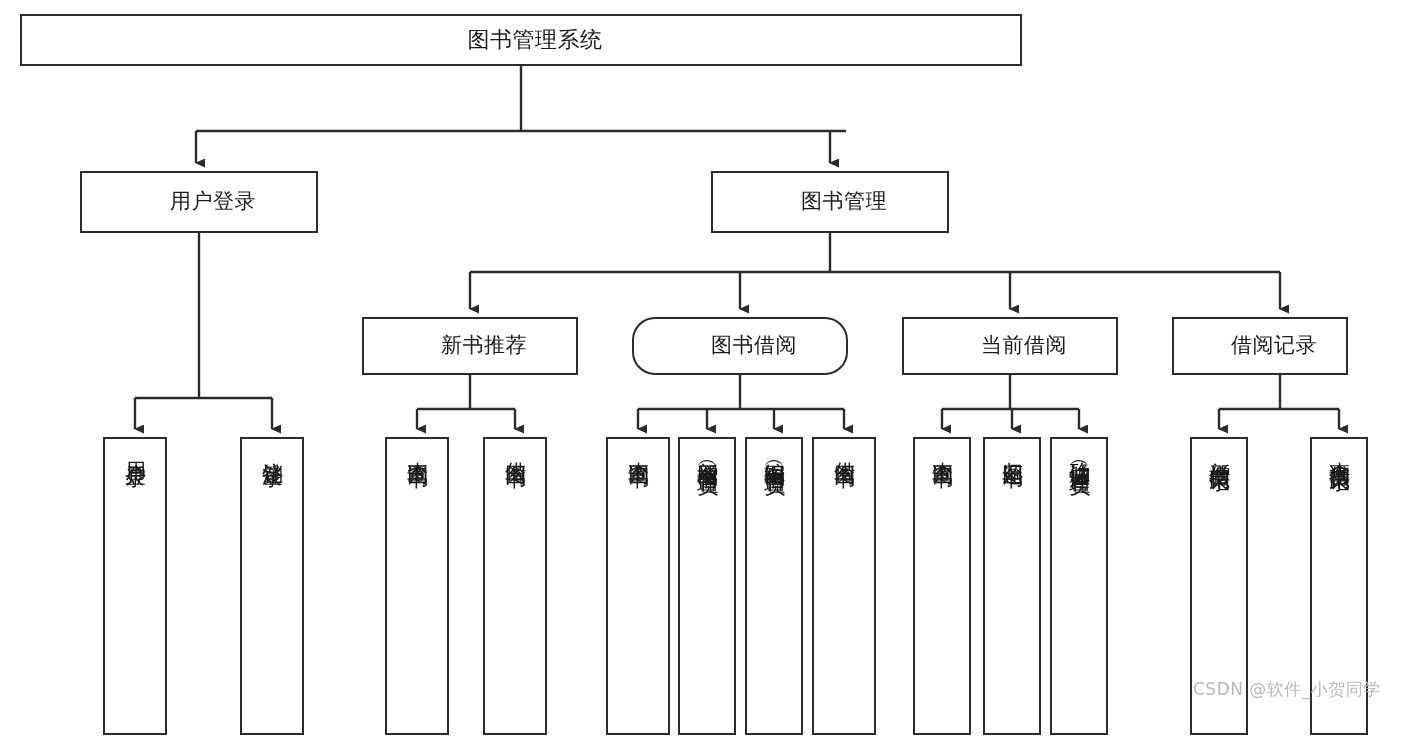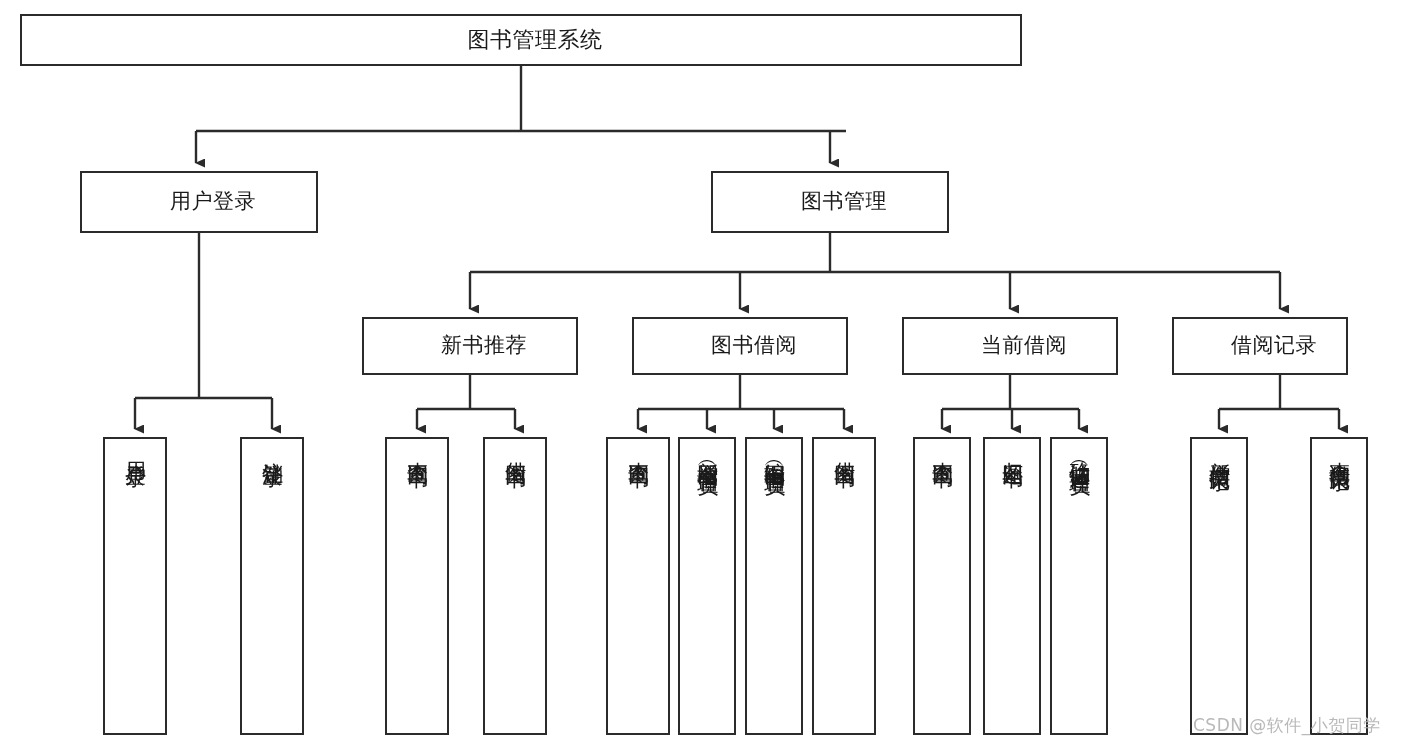--- a/index.html
+++ b/index.html
@@ -128,21 +128,21 @@
   <div class="node node-h" style="left:80px; top:171px; width:238px; height:62px;">
     <span>用户登录</span>
   </div>
   <div class="node node-h" style="left:711px; top:171px; width:238px; height:62px;">
     <span>图书管理</span>
   </div>
 
   <div class="node node-h" style="left:362px; top:317px; width:216px; height:58px;">
     <span>新书推荐</span>
   </div>
-  <div class="node node-h" style="left:632px; top:317px; width:216px; height:58px;">
+  <div class="node node-h" style="left:632px; top:317px; width:216px; height:58px;border-radius:23px;">
     <span>图书借阅</span>
   </div>
   <div class="node node-h" style="left:902px; top:317px; width:216px; height:58px;justify-content:center;">
     <span>当前借阅</span>
   </div>
   <div class="node node-h" style="left:1172px; top:317px; width:176px; height:58px;">
     <span>借阅记录</span>
   </div>
 
   <div class="node node-v" style="left:103px; top:437px; width:64px; height:298px;">
@@ -178,15 +178,15 @@
   <div class="node node-v" style="left:1050px; top:437px; width:58px; height:298px;">
     <span class="vtext">确认归还（管理员）</span>
   </div>
   <div class="node node-v" style="left:1190px; top:437px; width:58px; height:298px;">
     <span class="vtext">新增借阅记录</span>
   </div>
   <div class="node node-v" style="left:1310px; top:437px; width:58px; height:298px;">
     <span class="vtext">查询借阅记录</span>
   </div>
 
-  <div class="watermark" style="left:1193px; top:714px;">CSDN @软件_小贺同学</div>
+  <div class="watermark" style="left:1193px; top:678px;">CSDN @软件_小贺同学</div>
 
 </div>
 
 </body></html>

